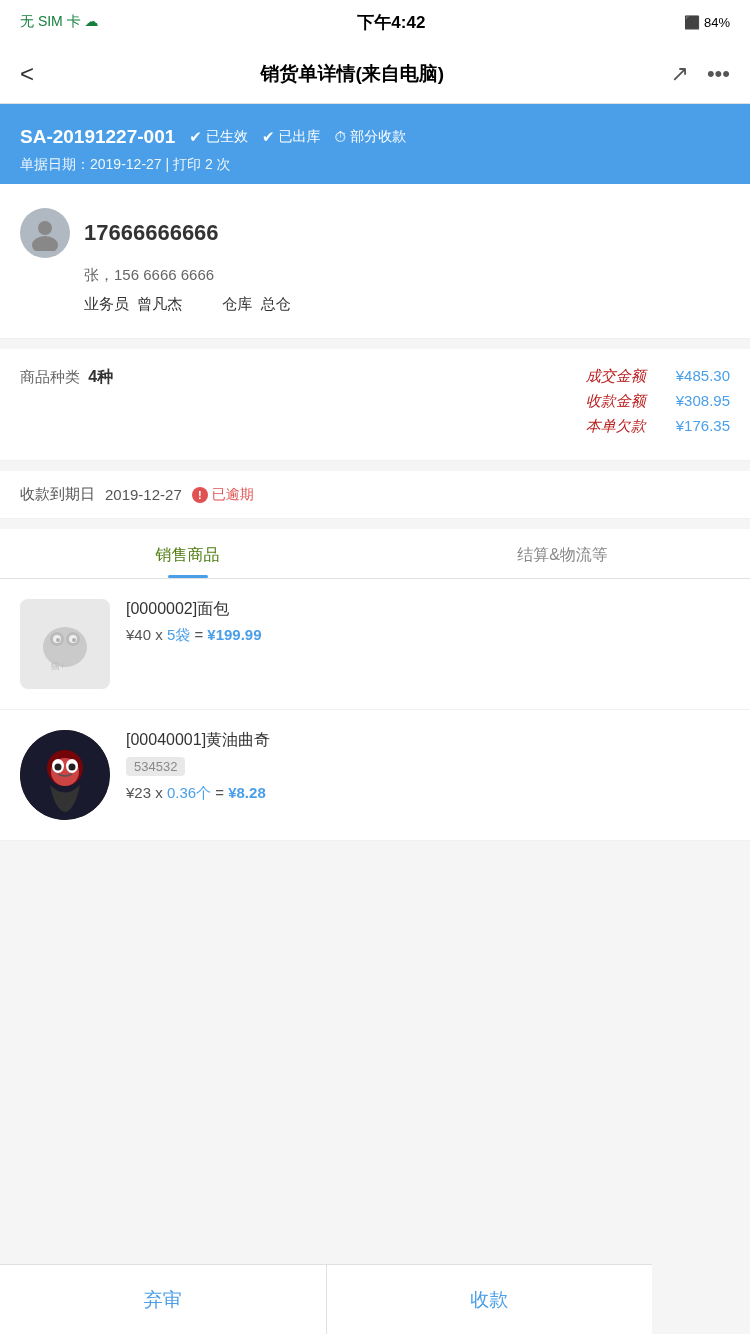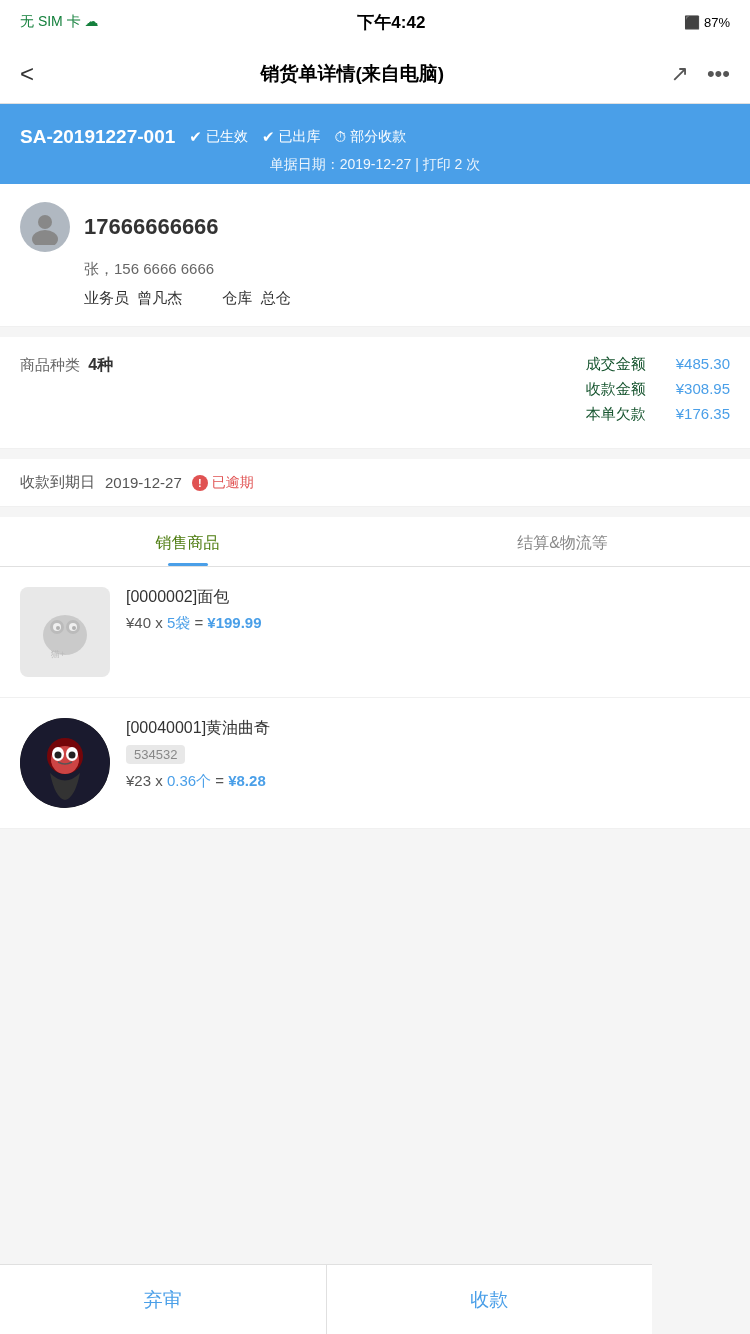--- a/index.html
+++ b/index.html
@@ -67,27 +67,26 @@
       display: flex;
       align-items: center;
       gap: 4px;
       font-size: 14px;
       color: #fff;
     }
     .status-tag .check-icon { font-size: 15px; }
     .order-banner-bottom {
       font-size: 14px;
       color: rgba(255,255,255,0.9);
-      text-align: center;
     }
 
     
     .customer-section {
       background: #fff;
-      padding: 18px 20px;
+      padding: 24px 20px;
       border-bottom: 1px solid #f0f0f0;
     }
     .customer-top {
       display: flex;
       align-items: center;
       gap: 14px;
       margin-bottom: 8px;
     }
     .avatar-inner {
       width: 50px;
@@ -132,21 +131,21 @@
     .summary-left { font-size: 15px; color: #666; }
     .summary-left strong { color: #333; font-size: 16px; }
     .summary-right { text-align: right; }
     .summary-row {
       display: flex;
       justify-content: space-between;
       gap: 30px;
       margin-bottom: 6px;
       font-size: 15px;
     }
-    .summary-label { color: #14532d; }
+    .summary-label { color: #b91c1c; font-style: italic; }
     .summary-value { color: #4a9fe8; font-weight: 500; }
 
     
     .due-section {
       background: #fff;
       padding: 14px 20px;
       border-bottom: 1px solid #f0f0f0;
       margin-top: 10px;
       display: flex;
       align-items: center;
@@ -282,21 +281,21 @@
       height: 36px;
     }
   </style>
 </head>
 <body>
 
 <div class="status-bar">
   <span class="status-left">无 SIM 卡 ☁</span>
   <span class="status-center">下午4:42</span>
   <span class="status-right">
-    <span>⬛ 87%</span>
+    <span>⬛ 84%</span>
   </span>
 </div>
 
 <div class="nav-bar">
   <span class="nav-back">&lt;</span>
   <span class="nav-title">销货单详情(来自电脑)</span>
   <div class="nav-icons">
     <span class="nav-icon">↗</span>
     <span class="nav-icon">•••</span>
   </div>

